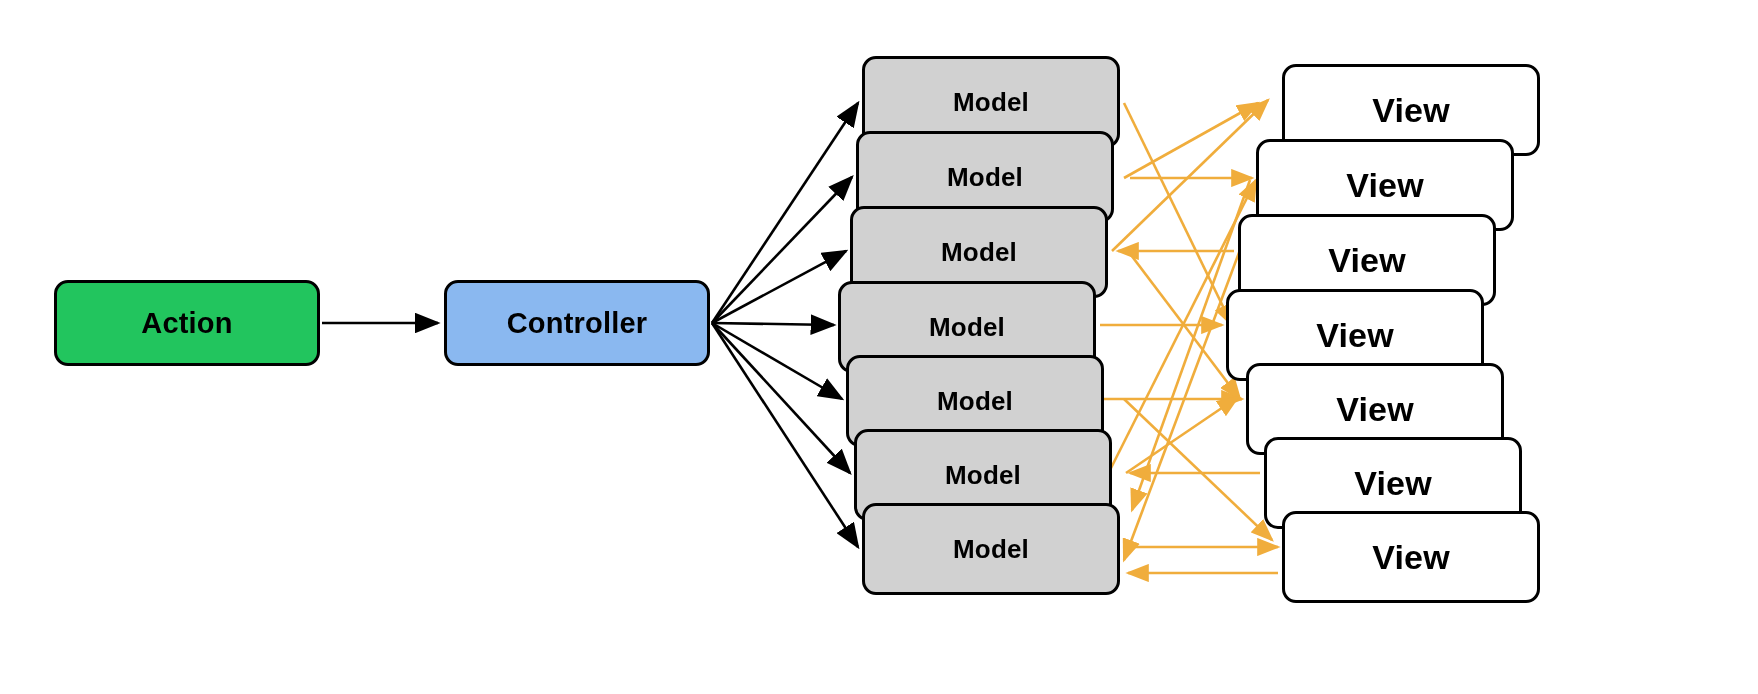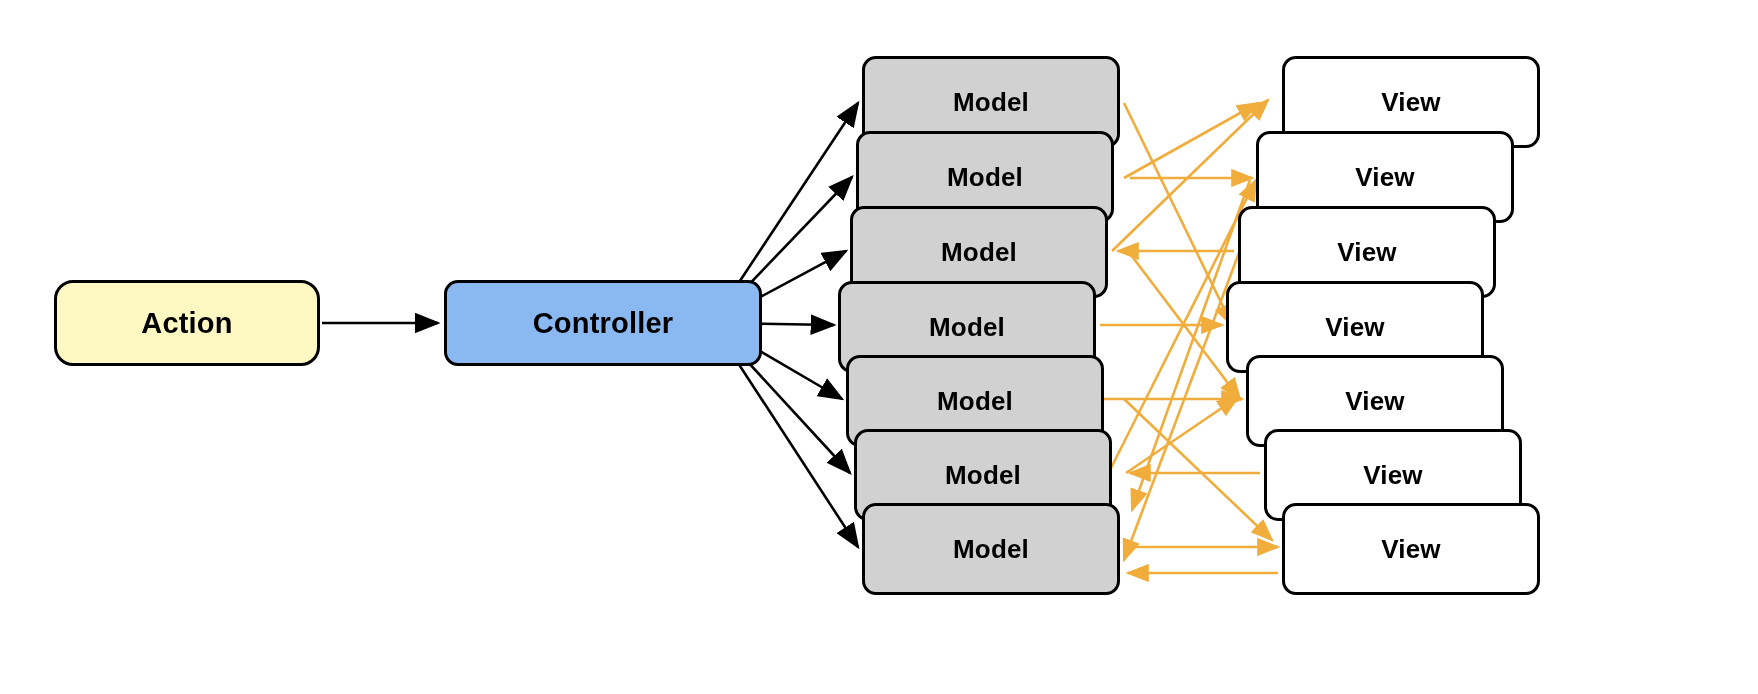--- a/index.html
+++ b/index.html
@@ -26,34 +26,34 @@
     align-items: center;
     justify-content: center;
     color: #000000;
     font-weight: 700;
     letter-spacing: 0.2px;
     user-select: none;
     text-align: center;
   }
   .node-action {
     font-size: 29px;
-    background: #fef9c3;
-    border-radius: 19px;
+    background: #22c55e;
   }
   .node-controller {
     font-size: 29px;
     background: #8ab8f0;
   }
   .node-model {
     font-size: 26px;
     background: #d1d1d1;
   }
   .node-view {
-    font-size: 26px;
+    font-size: 34px;
     background: #ffffff;
+    margin-top: 8px;
   }
   #edges {
     position: absolute;
     left: 0;
     top: 0;
     width: 1758px;
     height: 694px;
     pointer-events: none;
   }
   .layer-models { z-index: 5; }
@@ -151,17 +151,17 @@
       </div>
       <div class="node node-view" style="z-index: 16; left: 1282px; top: 503px; width: 258px; height: 92px;">
         <span>View</span>
       </div>
     </div>
 
   <div class="node node-action" id="node-action" style="left: 54px; top: 280px; width: 266px; height: 86px;">
     <span>Action</span>
   </div>
 
-  <div class="node node-controller" id="node-controller" style="left: 444px; top: 280px; width: 318px; height: 86px;">
+  <div class="node node-controller" id="node-controller" style="left: 444px; top: 280px; width: 266px; height: 86px;">
     <span>Controller</span>
   </div>
 
 </div>
 
 </body></html>

